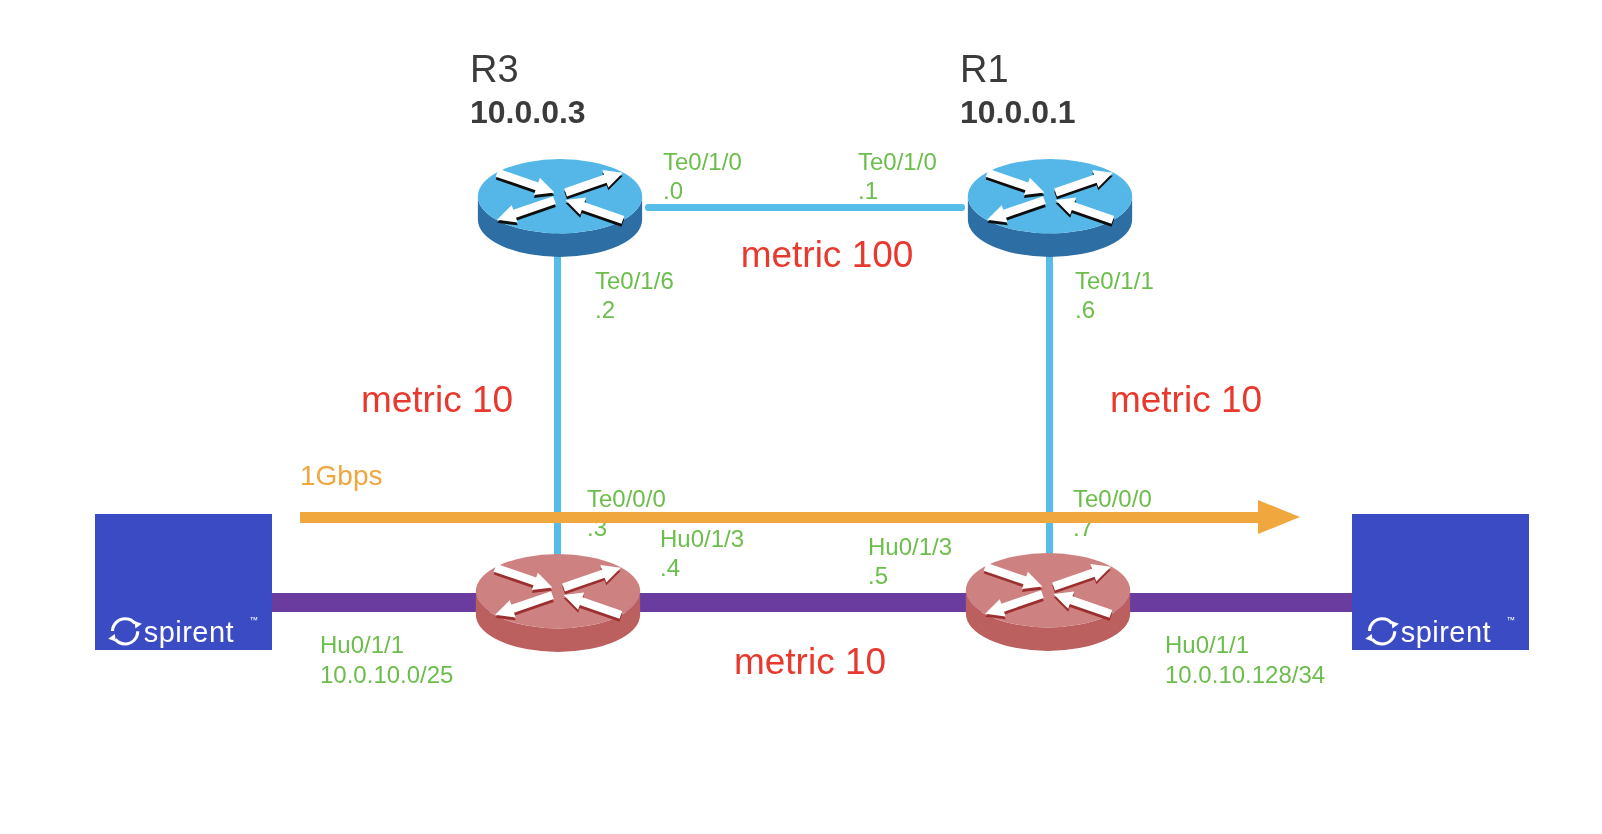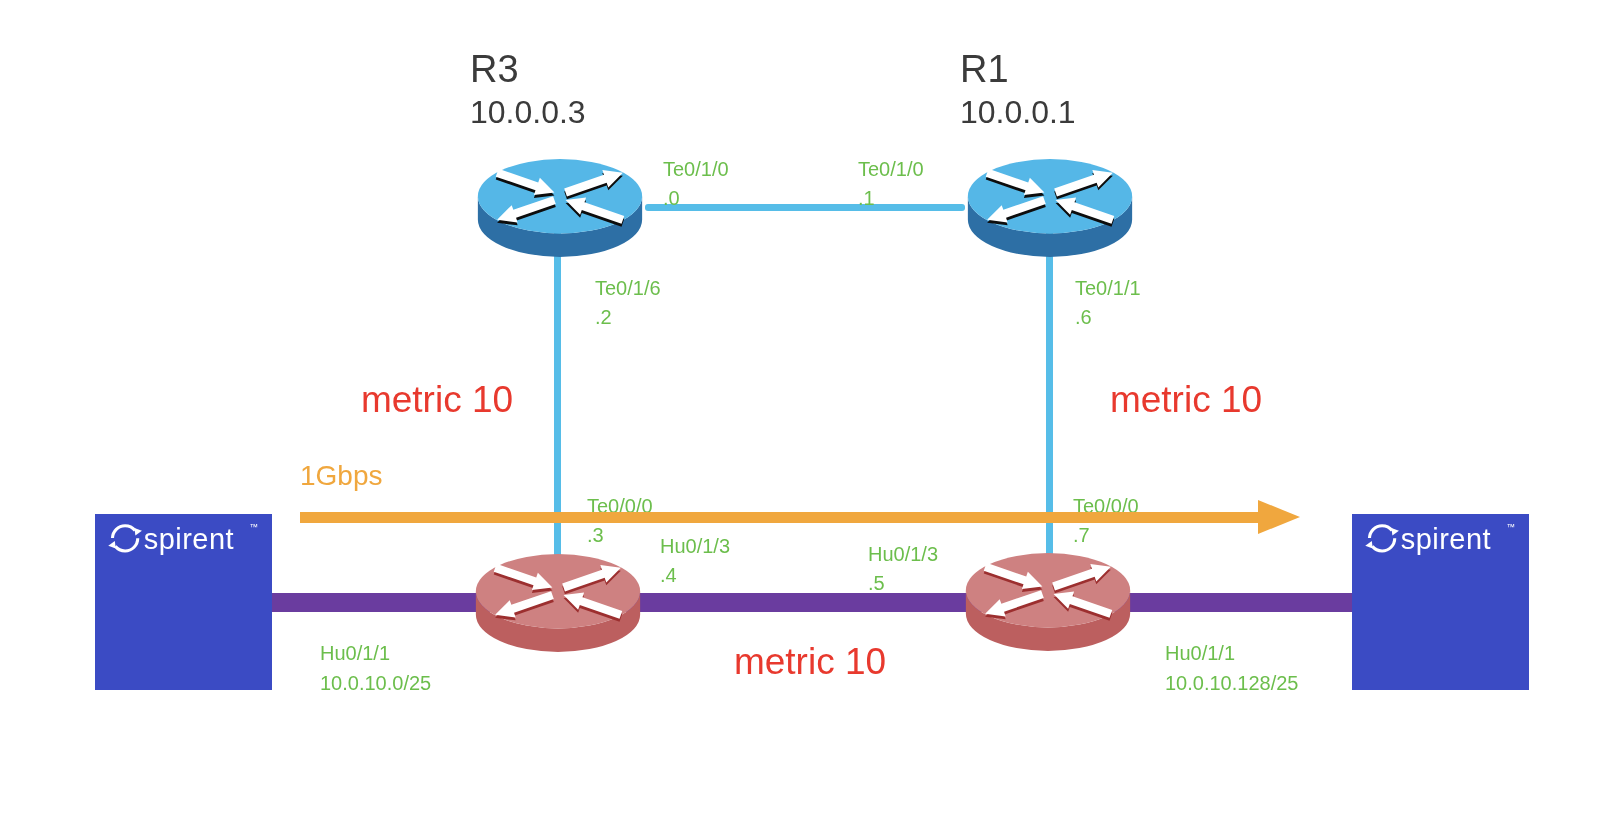--- a/index.html
+++ b/index.html
@@ -9,44 +9,44 @@
   }
   
   .link{position:absolute;}
   .link.blue{background:var(--link_blue,#56BDE8);}
   .link-r3-r1{left:645px;top:204px;width:320px;height:7px;border-radius:3px;}
   .link-r3-r4{left:554px;top:210px;width:7px;height:370px;border-radius:3px;}
   .link-r1-r2{left:1046px;top:210px;width:7px;height:370px;border-radius:3px;}
   .link-purple{left:272px;top:593px;width:1080px;height:19px;background:var(--link_purple,#6A3C9F);}
   
   .spirent-box{
-    position:absolute;width:177px;height:176px;background:var(--chassis_blue,#3B4BC4);
-    display:flex;align-items:flex-start;justify-content:center;
+    position:absolute;width:177px;height:136px;background:var(--chassis_blue,#3B4BC4);
+    display:flex;align-items:flex-end;justify-content:center;
   }
   .spirent-box.left{left:95px;top:514px;}
   .spirent-box.right{left:1352px;top:514px;}
   .spirent-logo{display:block;}
   
   .router{position:absolute;}
   .router.blue{--rtop:var(--router_blue_top,#55B7E7);--rside:var(--router_blue_side,#2D6FA5);--rshadow:#0d0d0d;}
   .router.red {--rtop:var(--router_red_top,#CE8181); --rside:var(--router_red_side,#BC5F5F); --rshadow:#9C2F2F;}
   .pos-r3{left:472px;top:153px;}
   .pos-r1{left:962px;top:153px;}
   .pos-r4{left:470px;top:548px;}
   .pos-r2{left:960px;top:547px;}
   
   .node-label{position:absolute;width:180px;text-align:left;color:var(--node_text,#3B3B3B);}
   .node-name{font-size:38px;line-height:42px;}
-  .node-ip{font-size:32px;line-height:36px;margin-top:4px;}
+  .node-ip{font-size:32px;line-height:36px;margin-top:4px;font-weight:bold;}
   .nl-r3{left:470px;top:48px;}
   .nl-r1{left:960px;top:48px;}
   .nl-r4{left:468px;top:678px;}
   .nl-r2{left:958px;top:678px;}
   
-  .if-label{position:absolute;color:var(--interface_green,#6CBE4C);font-size:20px;line-height:29px;white-space:nowrap;margin-top:8px;}
+  .if-label{position:absolute;color:var(--interface_green,#6CBE4C);font-size:24px;line-height:29px;white-space:nowrap;}
   .if-r3-up{left:663px;top:147px;}
   .if-r1-up{left:858px;top:147px;}
   .if-r3-down{left:595px;top:266px;}
   .if-r1-down{left:1075px;top:266px;}
   .if-r4-up{left:587px;top:484px;}
   .if-r2-up{left:1073px;top:484px;}
   .if-r4-right{left:660px;top:524px;}
   .if-r2-left{left:868px;top:532px;}
   .if-r4-spirent{left:320px;top:630px;line-height:30px;}
   .if-r2-spirent{left:1165px;top:630px;line-height:30px;}
@@ -174,23 +174,24 @@
   <div class="if-label if-r2-left">
     <div>Hu0/1/3</div>
     <div>.5</div>
   </div>
   <div class="if-label if-r4-spirent">
     <div>Hu0/1/1</div>
     <div>10.0.10.0/25</div>
   </div>
   <div class="if-label if-r2-spirent">
     <div>Hu0/1/1</div>
-    <div>10.0.10.128/25</div>
+    <div>10.0.10.128/34</div>
   </div>
 
+  <div class="metric m-top">metric 100</div>
   <div class="metric m-left">metric 10</div>
   <div class="metric m-right">metric 10</div>
   <div class="metric m-bottom">metric 10</div>
 
   <div class="traffic-label">1Gbps</div>
   <div class="traffic-shaft"></div>
   <div class="traffic-head"></div>
 
 </div>
 

